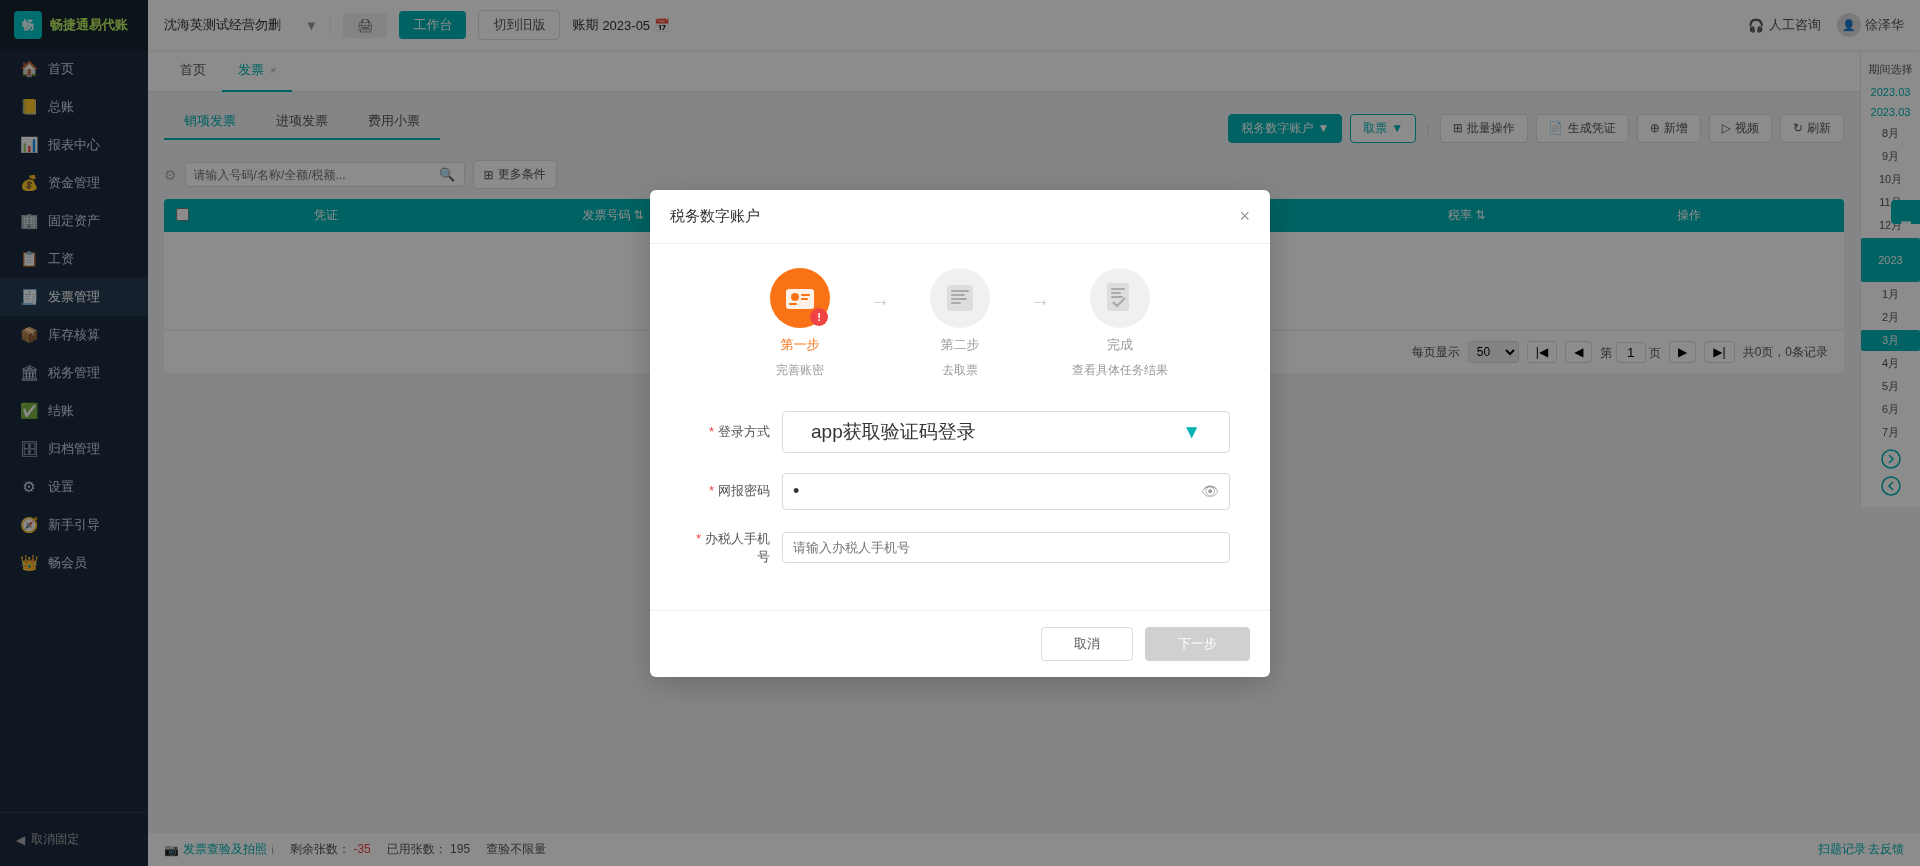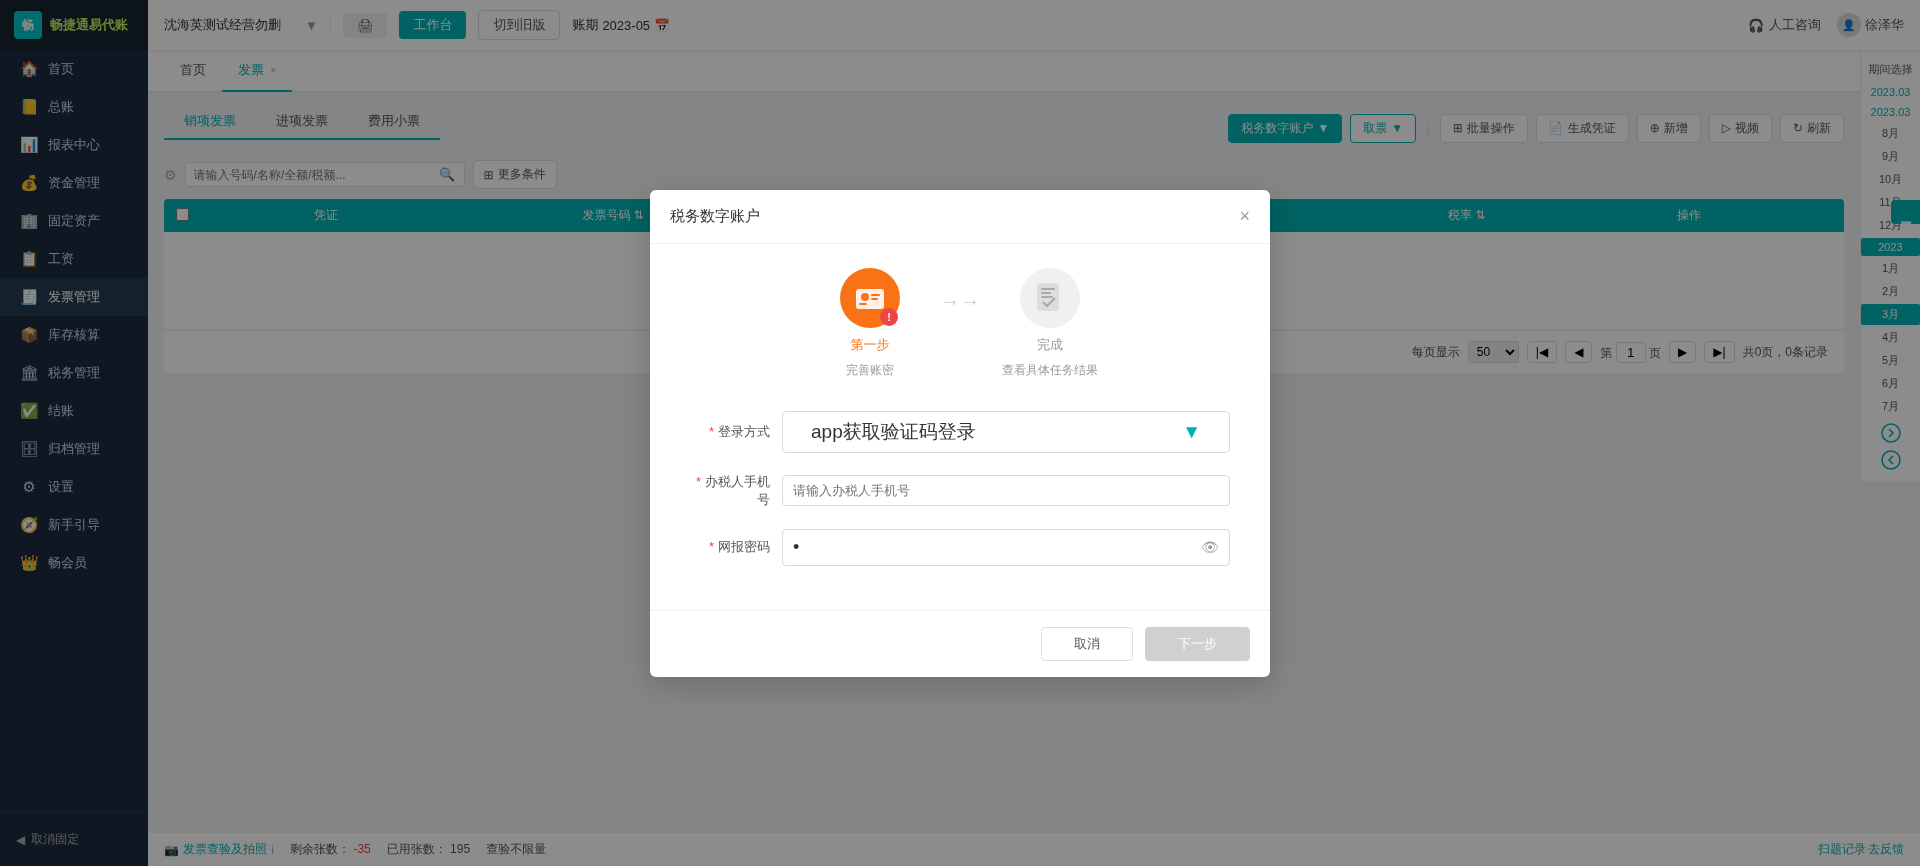--- a/index.html
+++ b/index.html
@@ -417,21 +417,21 @@
 
 <div class="right-panel">
   <div style="font-size:11px;color:#555;text-align:center;padding:4px;font-weight:500;">期间选择</div>
   <div style="font-size:11px;color:#00b2b2;text-align:center;padding:3px 4px;cursor:pointer;">2023.03</div>
   <div style="font-size:11px;color:#00b2b2;text-align:center;padding:3px 4px;cursor:pointer;">2023.03</div>
   <div style="font-size:11px;color:#555;text-align:center;padding:3px 4px;cursor:pointer;">8月</div>
   <div style="font-size:11px;color:#555;text-align:center;padding:3px 4px;cursor:pointer;">9月</div>
   <div style="font-size:11px;color:#555;text-align:center;padding:3px 4px;cursor:pointer;">10月</div>
   <div style="font-size:11px;color:#555;text-align:center;padding:3px 4px;cursor:pointer;">11月</div>
   <div style="font-size:11px;color:#555;text-align:center;padding:3px 4px;cursor:pointer;">12月</div>
-  <div style="font-size:11px;background:#00b2b2;color:#fff;text-align:center;padding:3px 4px;cursor:pointer;width:100%;border-radius:2px;">2023</div>
+  <div style="font-size:11px;background:#00b2b2;color:#fff;text-align:center;padding:16px 4px;cursor:pointer;width:100%;border-radius:2px;">2023</div>
   <div style="font-size:11px;color:#555;text-align:center;padding:3px 4px;cursor:pointer;">1月</div>
   <div style="font-size:11px;color:#555;text-align:center;padding:3px 4px;cursor:pointer;">2月</div>
   <div style="font-size:11px;background:#00b2b2;color:#fff;text-align:center;padding:3px 4px;cursor:pointer;width:100%;border-radius:2px;">3月</div>
   <div style="font-size:11px;color:#555;text-align:center;padding:3px 4px;cursor:pointer;">4月</div>
   <div style="font-size:11px;color:#555;text-align:center;padding:3px 4px;cursor:pointer;">5月</div>
   <div style="font-size:11px;color:#555;text-align:center;padding:3px 4px;cursor:pointer;">6月</div>
   <div style="font-size:11px;color:#555;text-align:center;padding:3px 4px;cursor:pointer;">7月</div>
   <div style="margin-top:4px;">
     <svg width="20" height="20" viewBox="0 0 20 20" fill="none">
         <circle cx="10" cy="10" r="9" stroke="#00b2b2" stroke-width="1.5"></circle>
@@ -492,20 +492,33 @@
               <rect x="6" y="22" width="8" height="2" rx="1" fill="#f97316"></rect>
             </svg>
             <div class="step-badge">!</div>
           </div>
           <span class="step-label">第一步</span>
           <span class="step-sublabel">完善账密</span>
         </div>
 
         <div class="step-arrow">→</div>
 
+        <div class="step">
+          <div class="step-icon inactive">
+            <svg width="34" height="34" viewBox="0 0 34 34" fill="none">
+              <rect x="4" y="4" width="26" height="26" rx="3" fill="#ddd"></rect>
+              <rect x="8" y="9" width="18" height="2" rx="1" fill="#aaa"></rect>
+              <rect x="8" y="13" width="14" height="2" rx="1" fill="#aaa"></rect>
+              <rect x="8" y="17" width="16" height="2" rx="1" fill="#aaa"></rect>
+              <rect x="8" y="21" width="10" height="2" rx="1" fill="#aaa"></rect>
+            </svg>
+          </div>
+          <span class="step-label inactive">第二步</span>
+          <span class="step-sublabel">去取票</span>
+        </div>
 
         <div class="step-arrow">→</div>
 
         <div class="step">
           <div class="step-icon inactive">
             <svg width="34" height="34" viewBox="0 0 34 34" fill="none">
               <rect x="4" y="2" width="22" height="28" rx="3" fill="#ddd"></rect>
               <rect x="8" y="7" width="14" height="2" rx="1" fill="#aaa"></rect>
               <rect x="8" y="11" width="10" height="2" rx="1" fill="#aaa"></rect>
               <rect x="8" y="15" width="12" height="2" rx="1" fill="#aaa"></rect>
@@ -519,33 +532,33 @@
 
       <div class="form-row">
         <label class="form-label required">登录方式</label>
         <div class="form-select">
           <span>app获取验证码登录</span>
           <span style="color:#00b2b2;">▼</span>
         </div>
       </div>
 
       <div class="form-row">
-        <label class="form-label required">办税人手机号</label>
-        <div class="form-control">
-          <input type="text" style="width: 100%; border: none; outline: none; font-size: 13px; color: rgb(153, 153, 153);" placeholder="请输入办税人手机号">
-        </div>
-      </div>
-
-      <div class="form-row">
         <label class="form-label required">网报密码</label>
         <div class="form-password">
           <input type="password" value="•" style="width: 100%; border: none; outline: none; font-size: 18px; color: rgb(51, 51, 51);">
           <span class="eye-icon">👁</span>
         </div>
       </div>
+
+      <div class="form-row">
+        <label class="form-label required">办税人手机号</label>
+        <div class="form-control">
+          <input type="text" style="width: 100%; border: none; outline: none; font-size: 13px; color: rgb(153, 153, 153);" placeholder="请输入办税人手机号">
+        </div>
+      </div>
     </div>
 
     <div class="dialog-footer">
       <button class="btn btn-default">取消</button>
       <button class="btn btn-primary">下一步</button>
     </div>
   </div>
 </div>
 
 </body></html>

